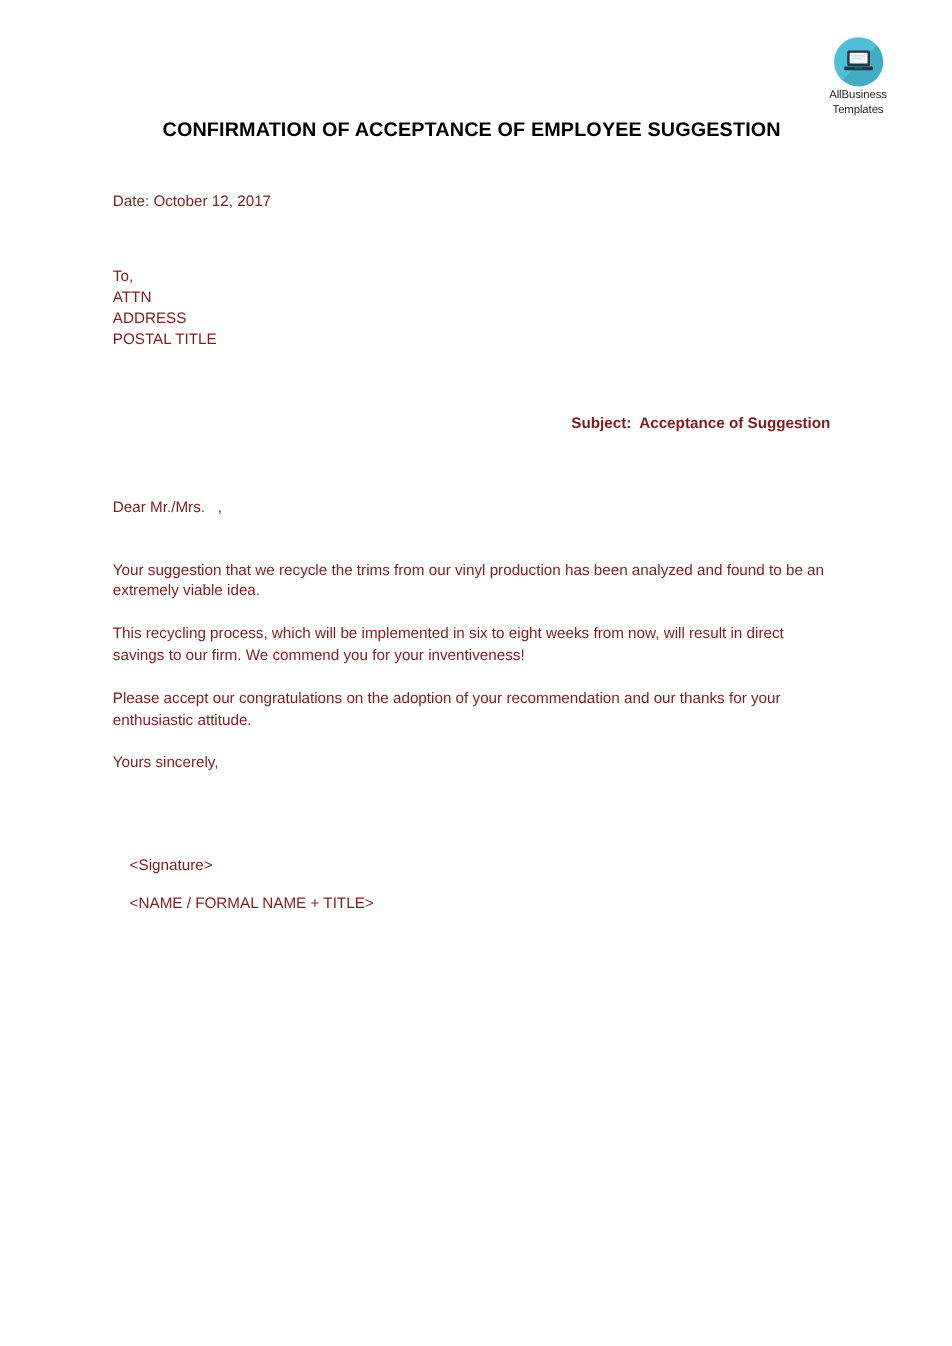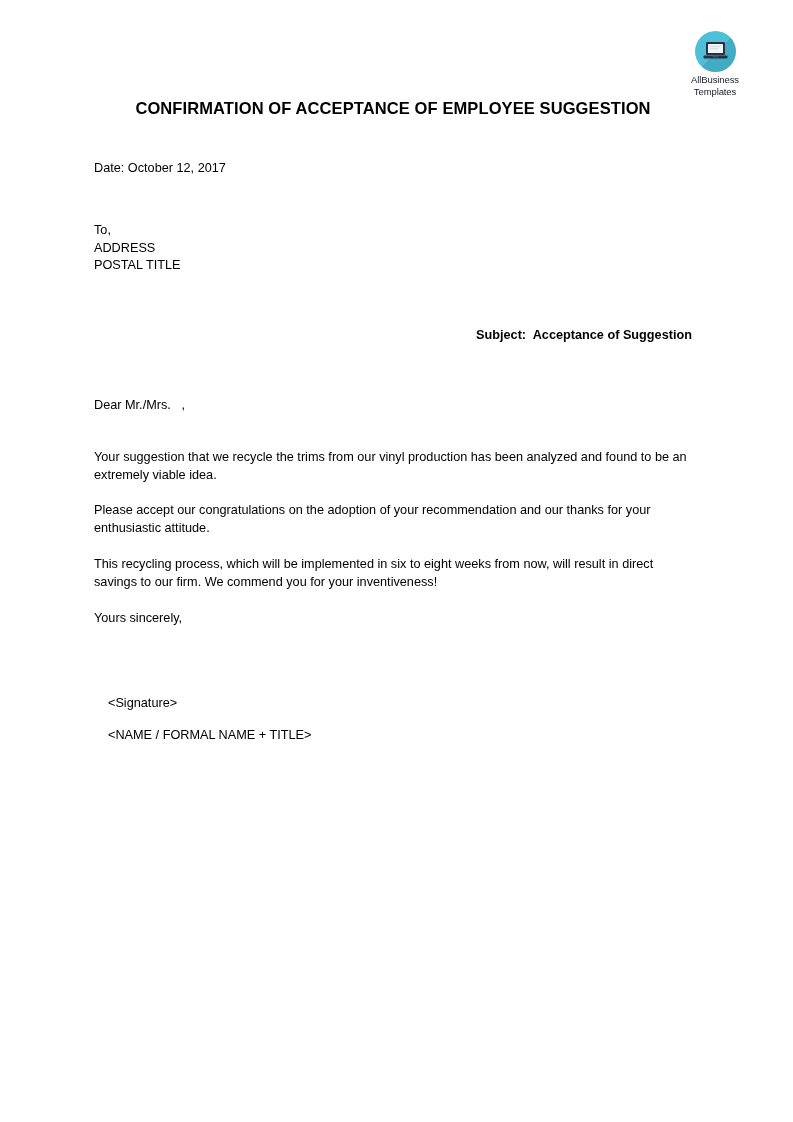--- a/index.html
+++ b/index.html
@@ -92,21 +92,21 @@
   }
 
   
   .body-area {
     position: absolute;
     left: 94px;
     top: 160px;
     width: 598px;
     font-size: 12.7px;
     line-height: 17.8px;
-    color: #000000;
+    color: #7f1d1d;
   }
 
   .line { white-space: pre-wrap; }
 
   .block-date   { margin: 0 0 0 0; }
   .block-spacer-1 { height: 44px; }
   .addr-line    { margin: 0; }
   .block-spacer-2 { height: 52px; }
 
   .subject-line {
@@ -169,37 +169,38 @@
   <div class="doc-title">CONFIRMATION OF ACCEPTANCE OF EMPLOYEE SUGGESTION</div>
 
   <div class="body-area">
 
     <p class="line block-date">Date: October 12, 2017</p>
 
     <div class="block-spacer-1"></div>
 
     <div>
       <p class="line addr-line">To,</p>
+      <p class="line addr-line">ATTN</p>
       <p class="line addr-line">ADDRESS</p>
       <p class="line addr-line">POSTAL TITLE</p>
     </div>
 
     <div class="block-spacer-2"></div>
 
     <p class="subject-line">Subject:  Acceptance of Suggestion</p>
 
     <div class="block-spacer-3"></div>
 
     <p class="line salutation">Dear Mr./Mrs.   ,</p>
 
     <div class="block-spacer-4"></div>
 
     <p class="para">Your suggestion that we recycle the trims from our vinyl production has been analyzed and found to be an extremely viable idea.</p>
+    <p class="para">This recycling process, which will be implemented in six to eight weeks from now, will result in direct savings to our firm.  We commend you for your inventiveness!</p>
     <p class="para">Please accept our congratulations on the adoption of your recommendation and our thanks for your enthusiastic attitude.</p>
-    <p class="para">This recycling process, which will be implemented in six to eight weeks from now, will result in direct savings to our firm.  We commend you for your inventiveness!</p>
 
     <p class="line closing">Yours sincerely,</p>
 
     <div class="block-spacer-5"></div>
 
     <div>
       <p class="sig-line">&lt;Signature&gt;</p>
       <p class="sig-line">&lt;NAME / FORMAL NAME + TITLE&gt;</p>
     </div>
 

